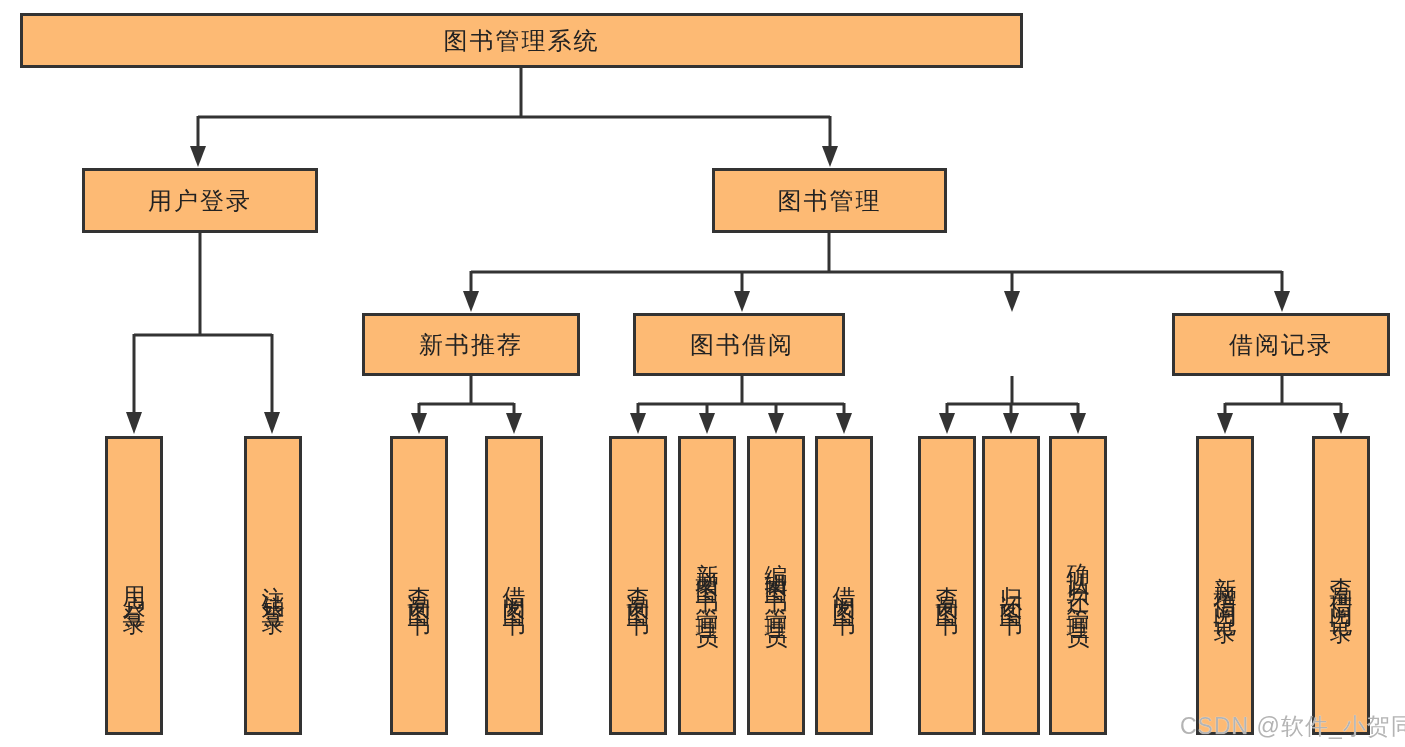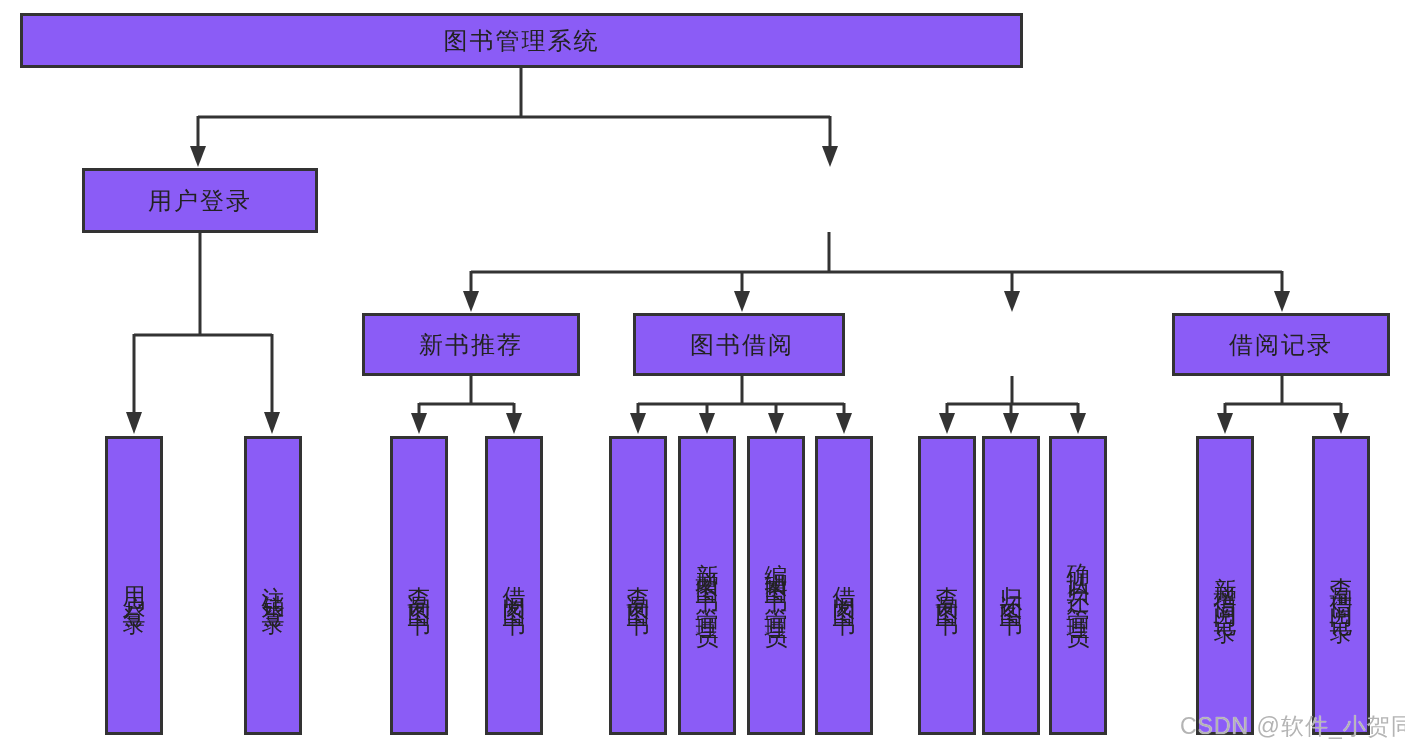--- a/index.html
+++ b/index.html
@@ -13,21 +13,21 @@
   }
   .connectors {
     position: absolute;
     left: 0; top: 0;
     width: 1405px; height: 747px;
   }
   .node {
     position: absolute;
     box-sizing: border-box;
     border: 3px solid #333333;
-    background: #8b5cf6;
+    background: #fdba74;
     display: flex;
     align-items: center;
     justify-content: center;
     color: #222222;
     font-size: 24px;
     letter-spacing: 2px;
     white-space: nowrap;
   }
   .node.leaf {
     writing-mode: vertical-lr;
@@ -122,20 +122,21 @@
       <polygon points="1070,413 1086,413 1078,434"></polygon>
 
       <polygon points="1217,413 1233,413 1225,434"></polygon>
       <polygon points="1333,413 1349,413 1341,434"></polygon>
     </g>
   </svg>
 
   <div class="node" style="left:20px; top:13px; width:1003px; height:55px;">图书管理系统</div>
 
   <div class="node" style="left:82px; top:168px; width:236px; height:65px;">用户登录</div>
+  <div class="node" style="left:712px; top:168px; width:235px; height:65px;">图书管理</div>
 
   <div class="node" style="left:362px; top:313px; width:218px; height:63px;">新书推荐</div>
   <div class="node" style="left:633px; top:313px; width:212px; height:63px;padding-left:6px;">图书借阅</div>
   <div class="node" style="left:1172px; top:313px; width:218px; height:63px;">借阅记录</div>
 
   <div class="node leaf" style="left:105px; top:436px; width:58px; height:299px;">用户登录</div>
   <div class="node leaf" style="left:244px; top:436px; width:58px; height:299px;">注销登录</div>
 
   <div class="node leaf" style="left:390px; top:436px; width:58px; height:299px;">查询图书</div>
   <div class="node leaf" style="left:485px; top:436px; width:58px; height:299px;">借阅图书</div>

